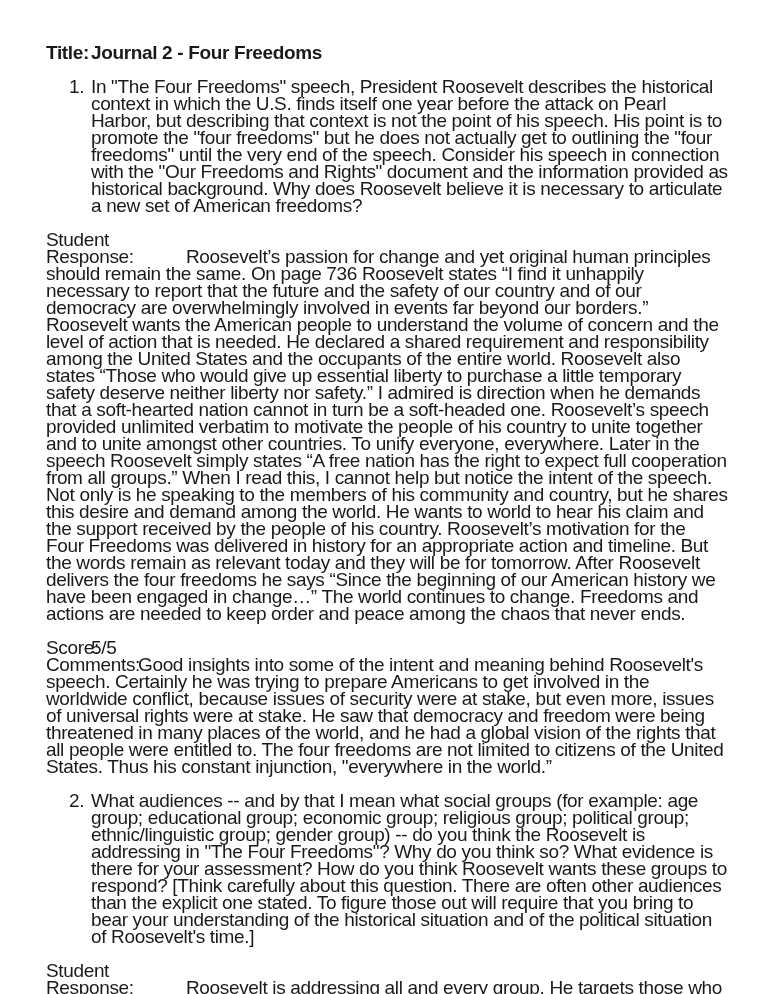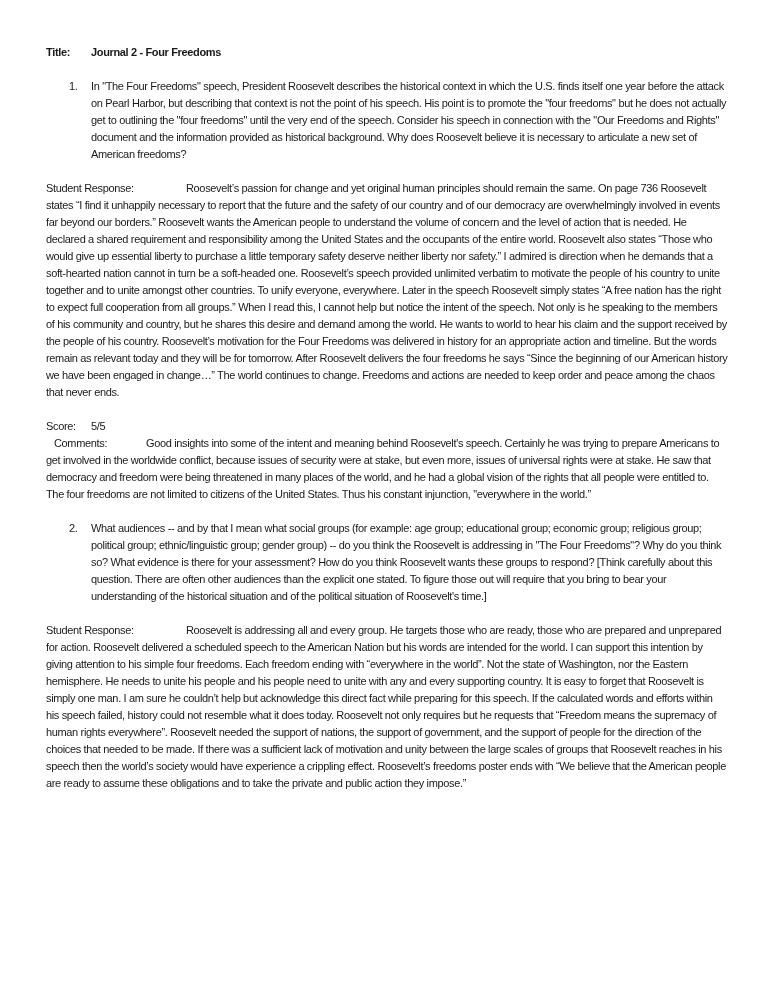--- a/index.html
+++ b/index.html
@@ -13,21 +13,21 @@
       overflow: hidden;
       font-family: "Liberation Sans", sans-serif;
       color: #1a1a1a;
     }
     .page {
       position: relative;
       width: 768px;
       height: 994px;
       box-sizing: border-box;
       padding: 44px 40px 0 46px;
-      font-size: 11px;
+      font-size: 19px;
       line-height: 17px;
       letter-spacing: -0.35px;
     }
     .title-line {
       font-weight: bold;
       display: flex;
       margin-bottom: 17px;
     }
     .title-label {
       width: 45px;
@@ -59,21 +59,20 @@
       display: inline-block;
       width: 140px;
     }
     .score-line .score-label {
       display: inline-block;
       width: 45px;
     }
     .comments-label {
       display: inline-block;
       width: 92px;
-      margin-left: 8px;
     }
   </style>
 </head>
 <body>
 
 <div class="page">
 
   <div class="title-line">
     <span class="title-label">Title:</span>
     <span class="title-text">Journal 2 - Four Freedoms</span>

